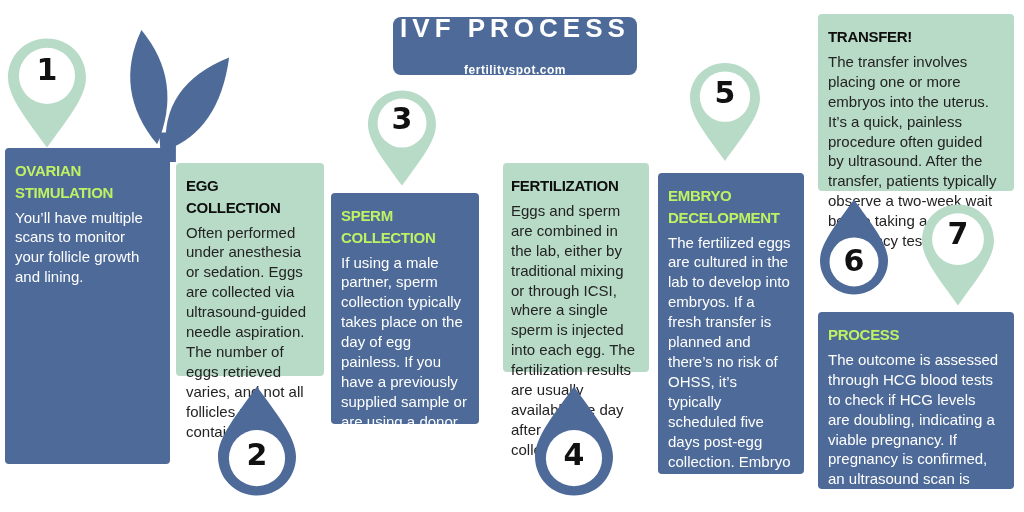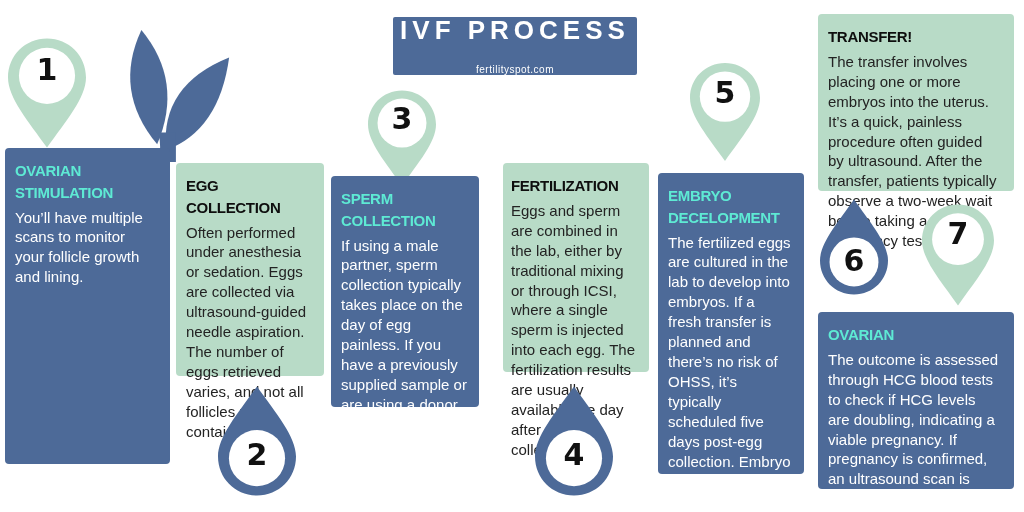--- a/index.html
+++ b/index.html
@@ -10,40 +10,40 @@
   .card{
     position:absolute;border-radius:4px;box-sizing:border-box;
     padding:12px 12px 10px 10px;
   }
   .card.blue{background:#4D6A98;color:#ffffff;}
   .card.green{background:#B8DBC7;color:#232323;}
   .card-heading{
     font-weight:900;font-size:15px;line-height:1.45;letter-spacing:-0.3px;
     margin:0 0 4px 0;
   }
-  .card.blue .card-heading{color:#5eead4;}
+  .card.blue .card-heading{color:#bef264;}
   .card.green .card-heading{color:#0e0e0e;}
   .card-body{font-size:15px;line-height:1.33;font-weight:500;}
   .card-body + .card-body{margin-top:16px;font-family:Liberation Mono, monospace;}
   .pin{position:absolute;}
   .pin svg{display:block;width:100%;height:100%;}
   .pin-num{
     position:absolute;left:0;width:100%;text-align:center;
     font-weight:900;font-size:30px;color:#111111;
     font-family:"DejaVu Sans", sans-serif;
   }
   .pin.down .pin-num{top:13%;}
   .pin.up .pin-num{top:46%;}
   .title-banner{
     position:absolute;left:393px;top:17px;width:244px;height:58px;
-    background:#4D6A98;border-radius:2px;color:#ffffff;
+    background:#4D6A98;border-radius:8px;color:#ffffff;
     display:flex;flex-direction:column;align-items:center;justify-content:center;
   }
   .title-text{font-size:26px;font-weight:900;letter-spacing:5px;line-height:1.05;}
-  .title-subtitle{font-size:10px;font-weight:400;letter-spacing:0.5px;margin-top:20px;}
+  .title-subtitle{font-size:12px;font-weight:700;letter-spacing:0.5px;margin-top:20px;}
   .leaf{position:absolute;left:104px;top:24px;width:130px;height:138px;}
 </style>
 </head>
 <body>
 
 <div class="canvas">
 
   <svg class="leaf" viewBox="0 0 130 140">
     <path d="M53 122 Q8 68 37 6 Q80 58 53 122 Z" fill="#4D6A98"></path>
     <path d="M62 128 Q56 62 126 34 Q116 108 62 128 Z" fill="#4D6A98"></path>
@@ -77,21 +77,21 @@
   </div>
 
   <div class="pin down" style="left:368px;top:88px;width:68px;height:100px;">
     <svg viewBox="0 0 100 140">
       <path d="M50 0 C22 0 0 22 0 50 C0 76 26 106 50 140 C74 106 100 76 100 50 C100 22 78 0 50 0 Z" fill="#B8DBC7"></path>
       <circle cx="50" cy="48" r="36" fill="#ffffff"></circle>
     </svg>
     <div class="pin-num">3</div>
   </div>
 
-  <div class="card blue" style="left:331px;top:176px;width:148px;height:231px;">
+  <div class="card blue" style="left:331px;top:193px;width:148px;height:231px;">
     <div class="card-heading">SPERM COLLECTION</div>
     <div class="card-body">If using a male partner, sperm collection typically takes place on the day of egg painless. If you have a previously supplied sample or are using a donor it will be thawed that day also.</div>
   </div>
 
   <div class="title-banner">
     <div class="title-text">IVF PROCESS</div>
     <div class="title-subtitle">fertilityspot.com</div>
   </div>
 
   <div class="card green" style="left:503px;top:163px;width:146px;height:209px;padding-left:8px;padding-right:10px;">
@@ -135,17 +135,17 @@
 
   <div class="pin down" style="left:922px;top:202px;width:72px;height:106px;">
     <svg viewBox="0 0 100 140">
       <path d="M50 0 C22 0 0 22 0 50 C0 76 26 106 50 140 C74 106 100 76 100 50 C100 22 78 0 50 0 Z" fill="#B8DBC7"></path>
       <circle cx="50" cy="48" r="36" fill="#ffffff"></circle>
     </svg>
     <div class="pin-num">7</div>
   </div>
 
   <div class="card blue" style="left:818px;top:312px;width:196px;height:177px;padding-right:14px;">
-    <div class="card-heading">OVARIAN</div>
+    <div class="card-heading">PROCESS</div>
     <div class="card-body">The outcome is assessed through HCG blood tests to check if HCG levels are doubling, indicating a viable pregnancy. If pregnancy is confirmed, an ultrasound scan is scheduled between 5 to 9 weeks.</div>
   </div>
 
 </div>
 
 </body></html>

